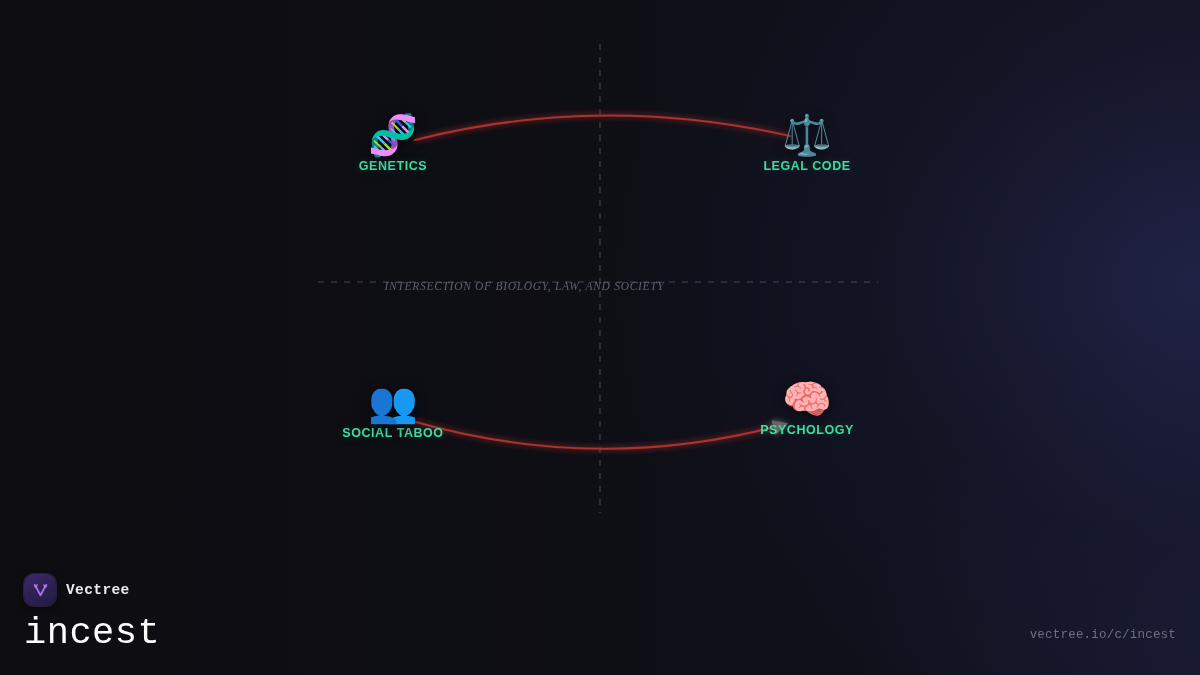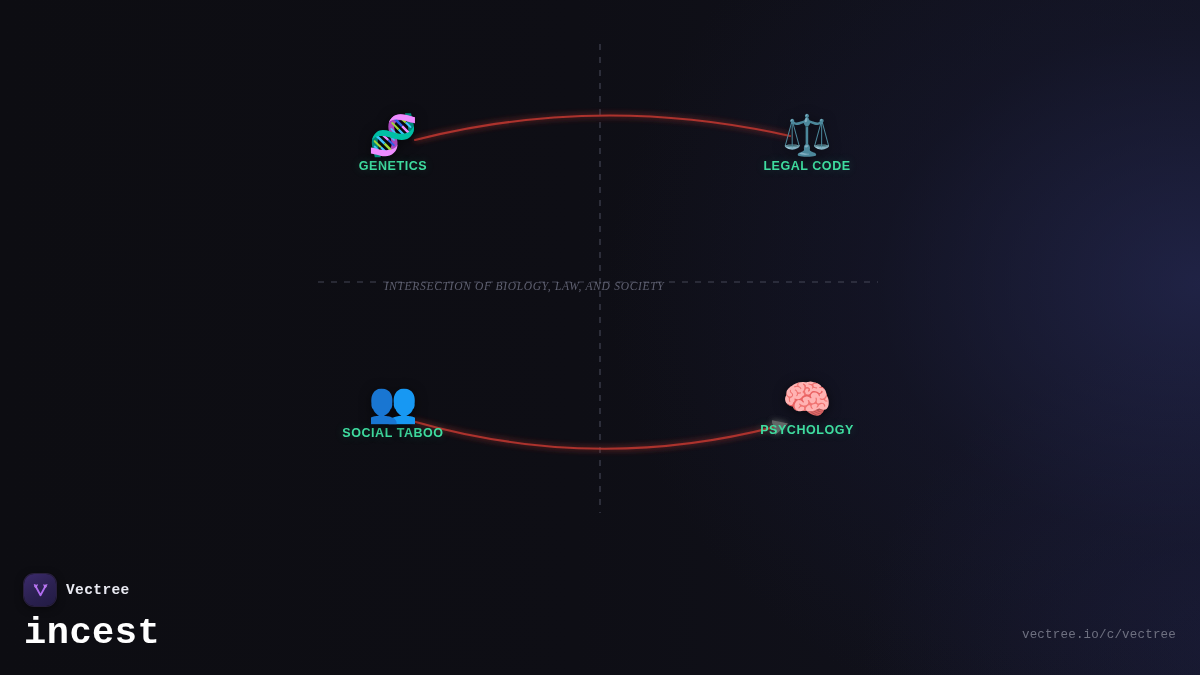--- a/index.html
+++ b/index.html
@@ -97,21 +97,21 @@
   .brand-name {
     font-family: "Liberation Mono", monospace;
     font-weight: bold;
     font-size: 14.5px;
     letter-spacing: 0.4px;
     color: #e9eaf2;
   }
   #page-title {
     margin-top: 7px;
     font-family: "Liberation Mono", monospace;
-    font-weight: bold;
+    font-weight: normal;
     font-size: 37px;
     line-height: 40px;
     letter-spacing: 0.5px;
     color: #ffffff;
   }
   #footer-url {
     position: absolute;
     right: 24px;
     bottom: 33px;
     font-family: "Liberation Mono", monospace;
@@ -182,15 +182,15 @@
           <circle cx="18" cy="6.4" r="1.9" fill="#d79cf8"></circle>
           <path d="M6 7 L4.2 4.6 M6 7 L8.1 4.9" stroke="#b06cf0" stroke-width="1.5" stroke-linecap="round"></path>
           <path d="M18 7 L16.1 4.9 M18 7 L20.1 4.7" stroke="#b06cf0" stroke-width="1.5" stroke-linecap="round"></path>
         </svg>
       </div>
       <span class="brand-name">Vectree</span>
     </div>
     <div id="page-title">incest</div>
   </div>
 
-  <div id="footer-url">vectree.io/c/vectree</div>
+  <div id="footer-url">vectree.io/c/incest</div>
 
 </div>
 
 </body></html>

